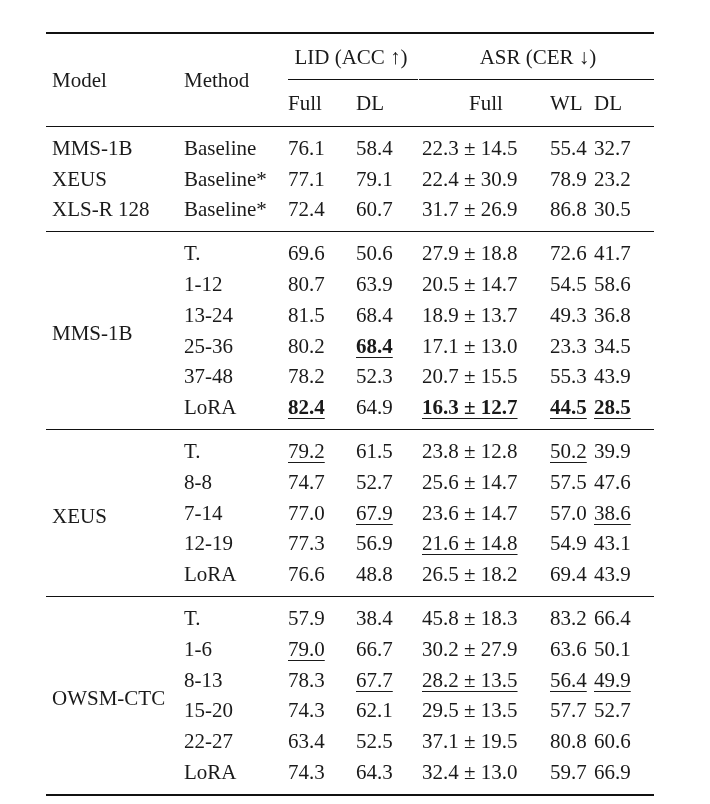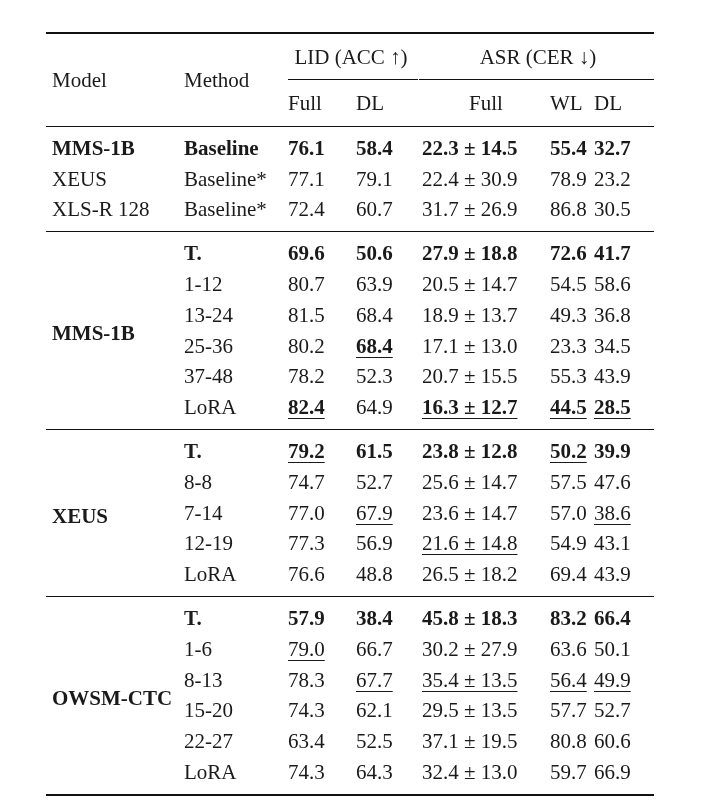--- a/index.html
+++ b/index.html
@@ -56,21 +56,21 @@
       position: absolute;
       bottom: 0;
       height: 1.4px;
       background: #111;
     }
     .left { text-align: left; }
     .center { text-align: center; }
     .pl6 { padding-left: 6px; margin-top: 8px; }
 
     tr.data td { height: 30.8px; }
-    tr.first td { padding-top: 6px; font-weight: bold; }
+    tr.first td { padding-top: 6px; }
     tr.last td { padding-bottom: 6px; }
 
     .b { font-weight: bold; }
     .u {
       text-decoration: underline;
       text-decoration-thickness: 1.3px;
       text-underline-offset: 4px;
     }
   </style>
 </head>
@@ -260,21 +260,21 @@
           <td></td>
           <td class="left"><span>30.2 ± 27.9</span></td>
           <td class="left"><span>63.6</span></td>
           <td class="left"><span>50.1</span></td>
         </tr>
         <tr class="data">
           <td class="left"><span>8-13</span></td>
           <td class="left"><span>78.3</span></td>
           <td class="left"><span class="u">67.7</span></td>
           <td></td>
-          <td class="left"><span class="u">35.4 ± 13.5</span></td>
+          <td class="left"><span class="u">28.2 ± 13.5</span></td>
           <td class="left"><span class="u">56.4</span></td>
           <td class="left"><span class="u">49.9</span></td>
         </tr>
         <tr class="data">
           <td class="left"><span>15-20</span></td>
           <td class="left"><span>74.3</span></td>
           <td class="left"><span>62.1</span></td>
           <td></td>
           <td class="left"><span>29.5 ± 13.5</span></td>
           <td class="left"><span>57.7</span></td>

